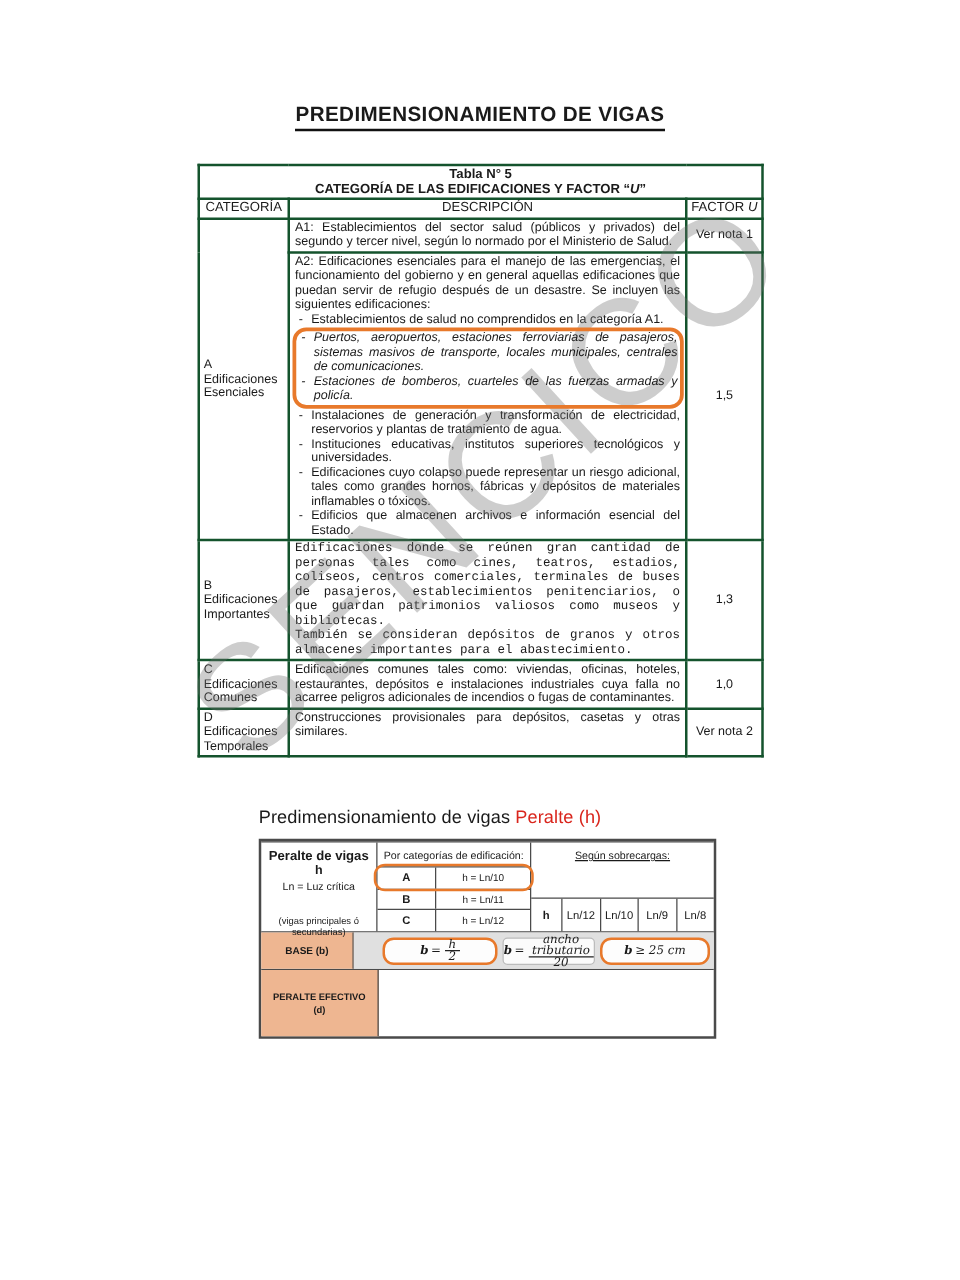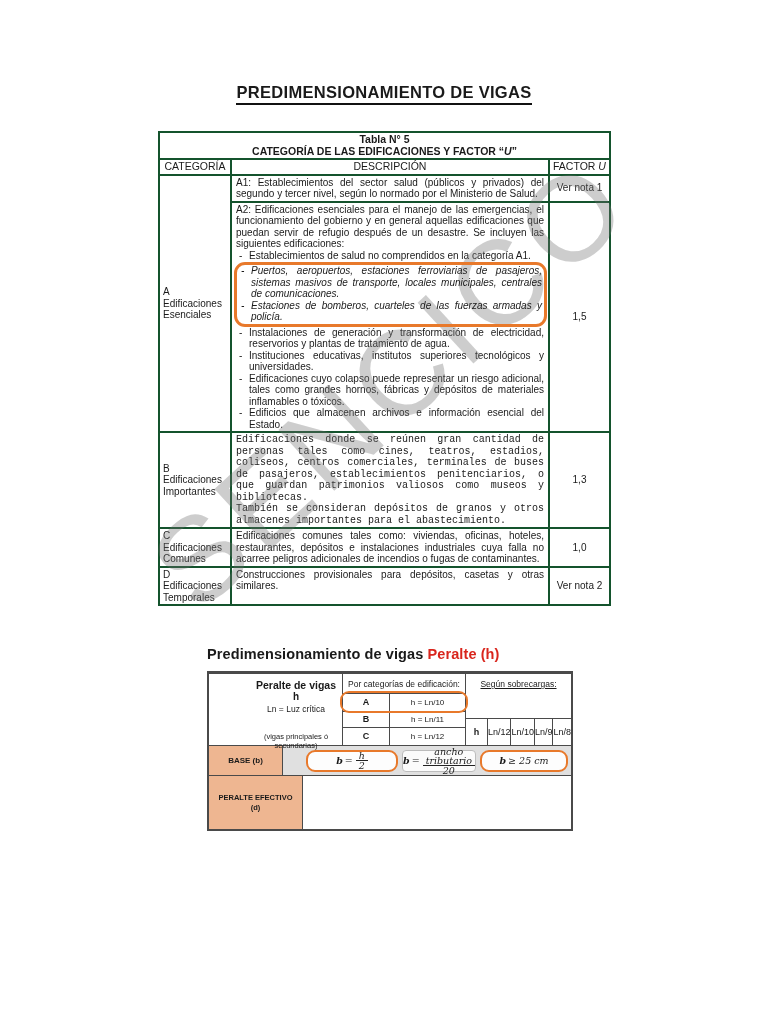--- a/index.html
+++ b/index.html
@@ -32,33 +32,33 @@
   .t1 .desc{text-align:justify;}
   .t1 .desc-pre{text-align:justify;white-space:pre-line;font-family:Liberation Mono, monospace;}
   .t1 .factor{text-align:center;vertical-align:middle;}
   .blt{position:relative;padding-left:13px;text-align:justify;}
   .blt::before{content:"-";position:absolute;left:3px;top:0;}
   .hl-box{
     position:relative;z-index:4;border:3px solid var(--highlight,#e8792b);
     border-radius:11px;margin:1px -3px 0 -2px;padding:0 2px 1px 1px;background:transparent;font-style:italic;
   }
   
-  .t2-title{position:absolute;left:207px;top:646px;font-size:14.5px;font-weight:bold;letter-spacing:.1px;}
+  .t2-title{position:absolute;left:207px;top:646px;font-size:14.5px;font-weight:normal;letter-spacing:.1px;}
   .t2-title .red{color:var(--title-red,#d9251c);}
   .t2{
     position:absolute;left:207px;top:671px;width:366px;background:#fff;
     border:2px solid #4a4a4a;box-sizing:border-box;font-size:9px;
   }
   .t2 .row{display:flex;}
   .t2 .hcell{
     background:var(--header-peach,#f4cfb4);font-weight:bold;font-size:9.5px;text-align:center;
     padding-top:5px;box-sizing:border-box;height:19px;border-right:1.5px solid #4a4a4a;
   }
   .t2 .hcell:last-child{border-right:none;}
-  .t2 .body-row{height:71px;border-top:1.5px solid #4a4a4a;padding-left:41px;}
+  .t2 .body-row{height:71px;border-top:1.5px solid #4a4a4a;}
   .w-vigas{width:93px;}.w-c1{width:123px;}.w-c2{flex:1;}
   .cell{box-sizing:border-box;border-right:1.5px solid #4a4a4a;position:relative;}
   .cell:last-child{border-right:none;text-decoration:underline;}
   .vigas-cell{text-align:center;}
   .vg1{font-size:10.5px;font-weight:bold;margin-top:5px;}
   .vg2{font-size:10px;font-weight:bold;}
   .vg3{font-size:8.5px;margin-top:2px;}
   .vg4{font-size:7.5px;margin-top:18px;line-height:9px;}
   .sub-label{text-align:center;font-size:8.5px;padding-top:5px;}
   .subtable{position:absolute;left:0;right:0;bottom:0;border-top:1px solid #4a4a4a;}

